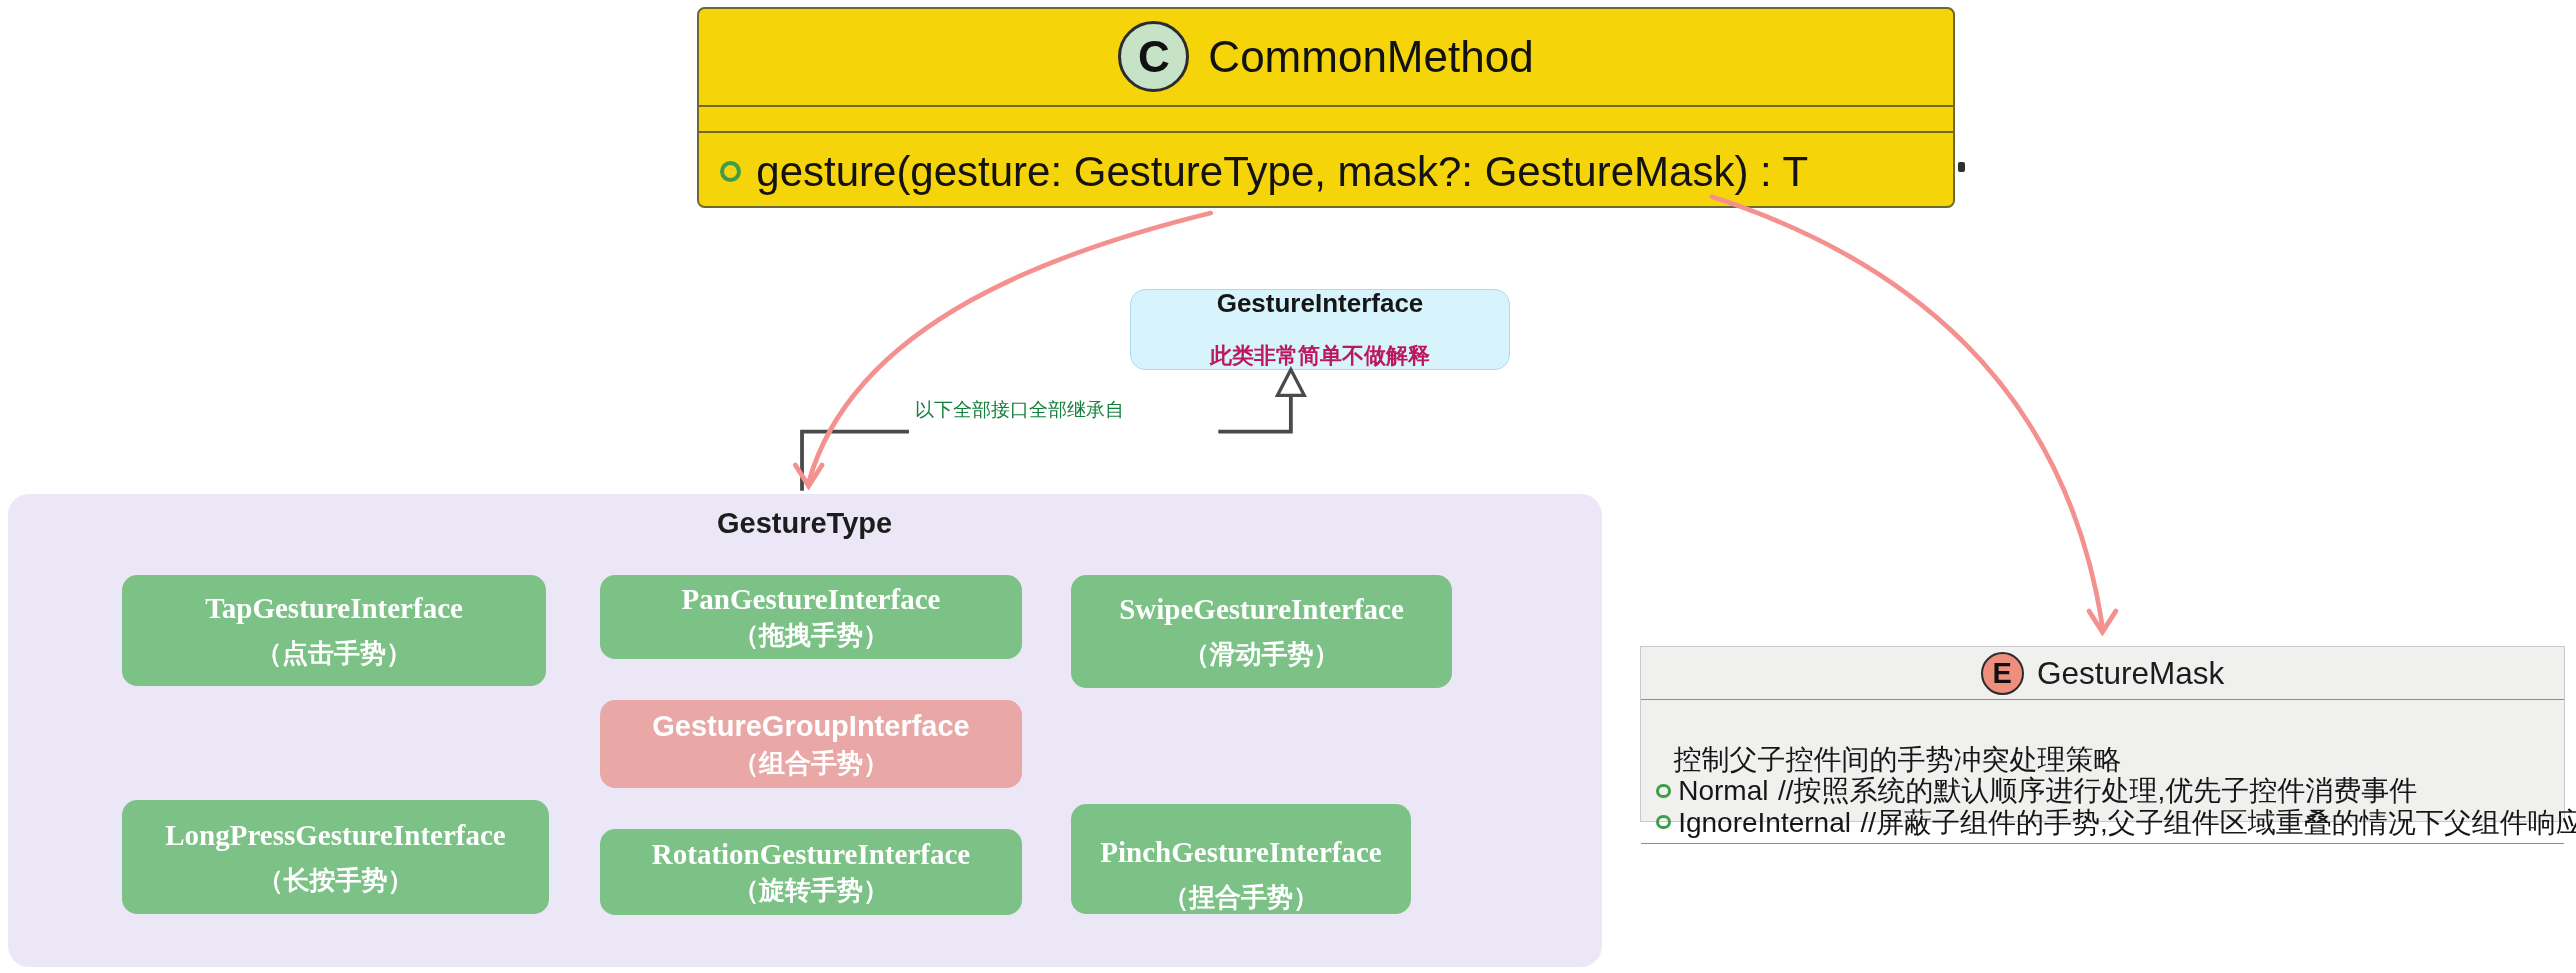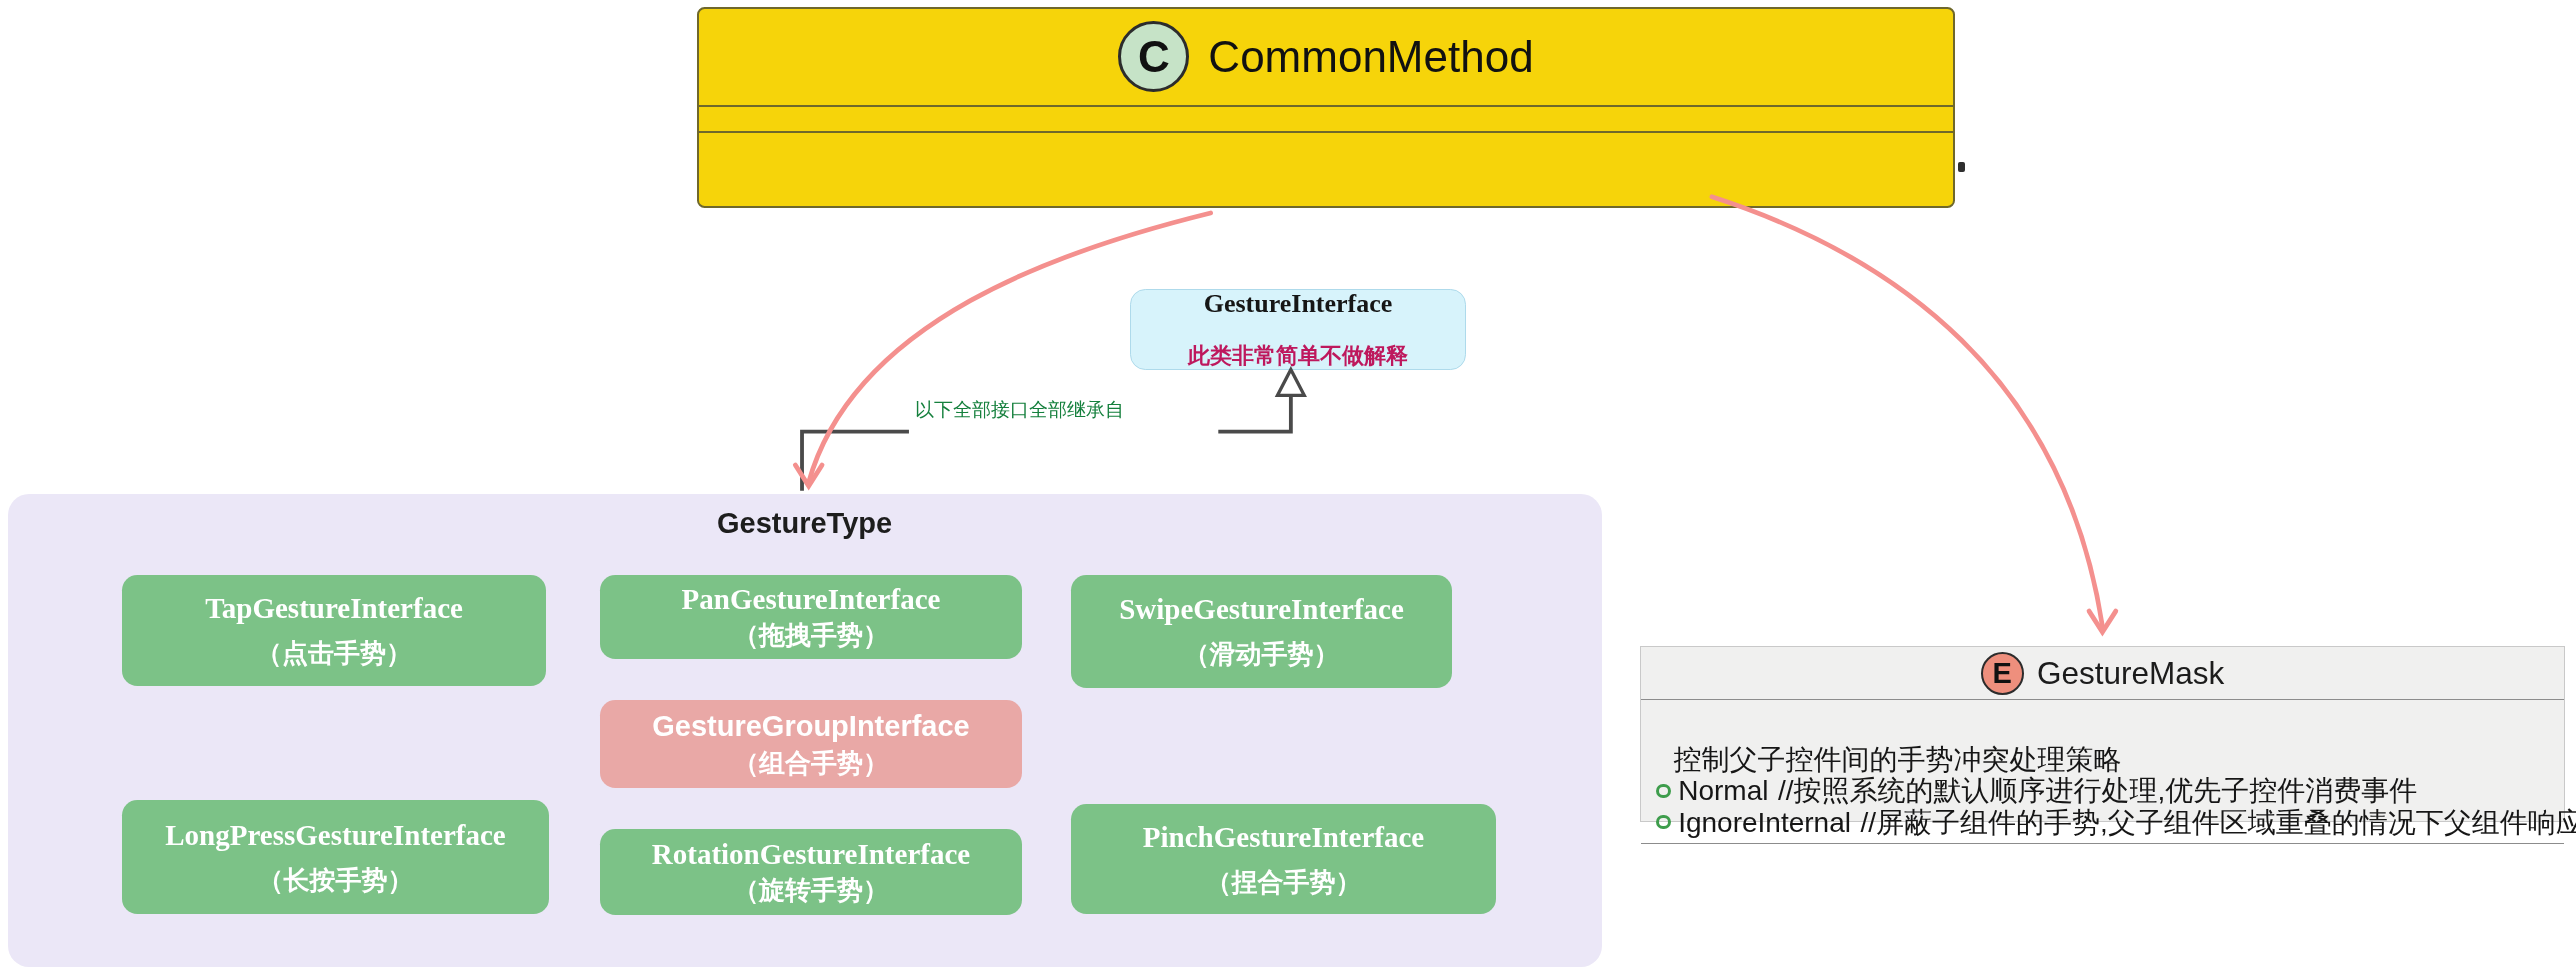--- a/index.html
+++ b/index.html
@@ -32,23 +32,23 @@
   }
   .bullet-ring{
     width:21px;height:21px;border-radius:50%;border:4.8px solid var(--c-bullet-green);
     box-sizing:border-box;flex:0 0 auto;background:transparent;
   }
   .method-text{margin-left:15.3px;font-size:42px;color:#131313;}
   .clipped-char{position:absolute;left:1958px;top:162px;width:6.7px;height:9.5px;background:#2f2f2f;border-radius:1.9px;}
 
   
   .gi-box{
-    position:absolute;left:1130px;top:289px;width:336px;height:81px;
+    position:absolute;left:1130px;top:289px;width:380px;height:81px;
     background:var(--c-cyan);border:1.9px solid var(--c-cyan-border);border-radius:15.3px;
-    box-sizing:border-box;display:flex;flex-direction:column;align-items:center;justify-content:center;gap:22px;font-family:Liberation Serif, serif;
+    box-sizing:border-box;display:flex;flex-direction:column;align-items:center;justify-content:center;gap:22px;
   }
   .gi-title{font-size:26px;font-weight:bold;color:#161616;}
   .gi-note{font-size:22px;font-weight:bold;color:#be185d;}
 
   
   .inherit-label{
     position:absolute;left:915px;top:394px;height:32px;line-height:32px;
     font-size:19px;font-weight:500;color:#15803d;white-space:nowrap;
   }
 
@@ -68,21 +68,21 @@
   .gnode .l1{font-size:29px;font-weight:bold;line-height:1.25;}
   .gnode .l2{font-size:26px;font-weight:bold;line-height:1.25;}
   .gnode.tall{gap:11.5px;} .gnode.short{gap:2.9px;}
   .v-green{background:var(--c-green);font-family:Liberation Serif, serif;} .v-pink{background:var(--c-pink);}
   .pos-tap{left:122px;top:575px;width:424px;height:111px;}
   .pos-pan{left:600px;top:575px;width:422px;height:84px;}
   .pos-swipe{left:1071px;top:575px;width:381px;height:113px;}
   .pos-group{left:600px;top:700px;width:422px;height:88px;}
   .pos-longpress{left:122px;top:800px;width:427px;height:114px;}
   .pos-rotation{left:600px;top:829px;width:422px;height:86px;}
-  .pos-pinch{left:1071px;top:804px;width:425px;height:110px;}
+  .pos-pinch{left:1071px;top:804px;width:340px;height:110px;justify-content:flex-end;}
 
   
   .gm-box{
     position:absolute;left:1640px;top:646px;width:925px;height:176px;
     background:var(--c-mask-bg);border:1.9px solid #c9c9c9;box-sizing:border-box;
   }
   .gm-header{
     height:53px;display:flex;align-items:center;justify-content:center;gap:13.4px;
     border-bottom:1.9px solid #8c8c8c;box-sizing:border-box;
   }
@@ -109,20 +109,24 @@
 
 <div class="canvas">
 
   <div class="class-box">
     <div class="class-header">
       <div class="badge badge-c">C</div>
       <div class="class-title">CommonMethod</div>
     </div>
     <div class="class-divider div1"></div>
     <div class="class-divider div2"></div>
+    <div class="method-row">
+      <div class="bullet-ring"></div>
+      <div class="method-text">gesture(gesture: GestureType, mask?: GestureMask) : T</div>
+    </div>
   </div>
   <div class="clipped-char"></div>
 
   <div class="gi-box">
     <div class="gi-title">GestureInterface</div>
     <div class="gi-note">此类非常简单不做解释</div>
   </div>
 
   <div class="inherit-label">以下全部接口全部继承自</div>
 

